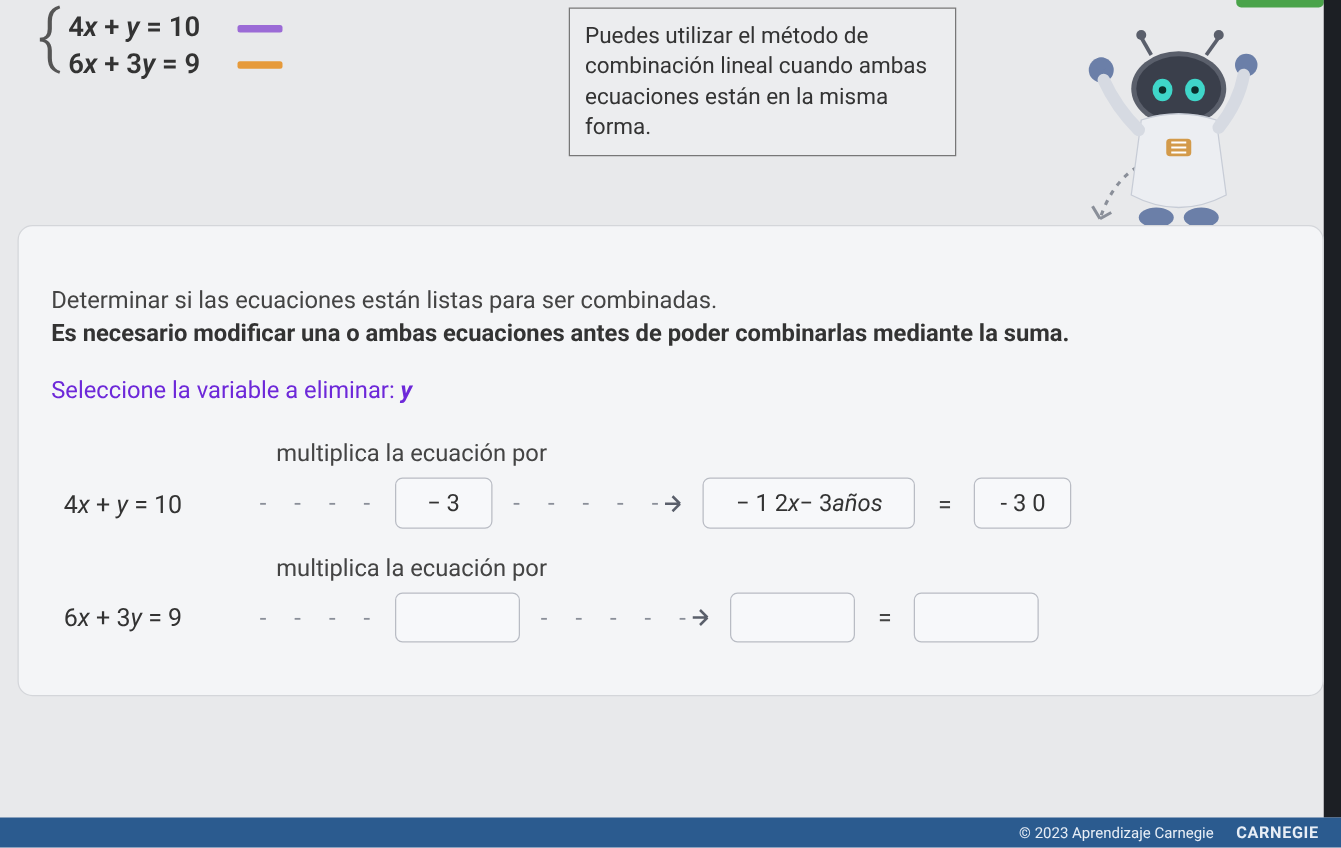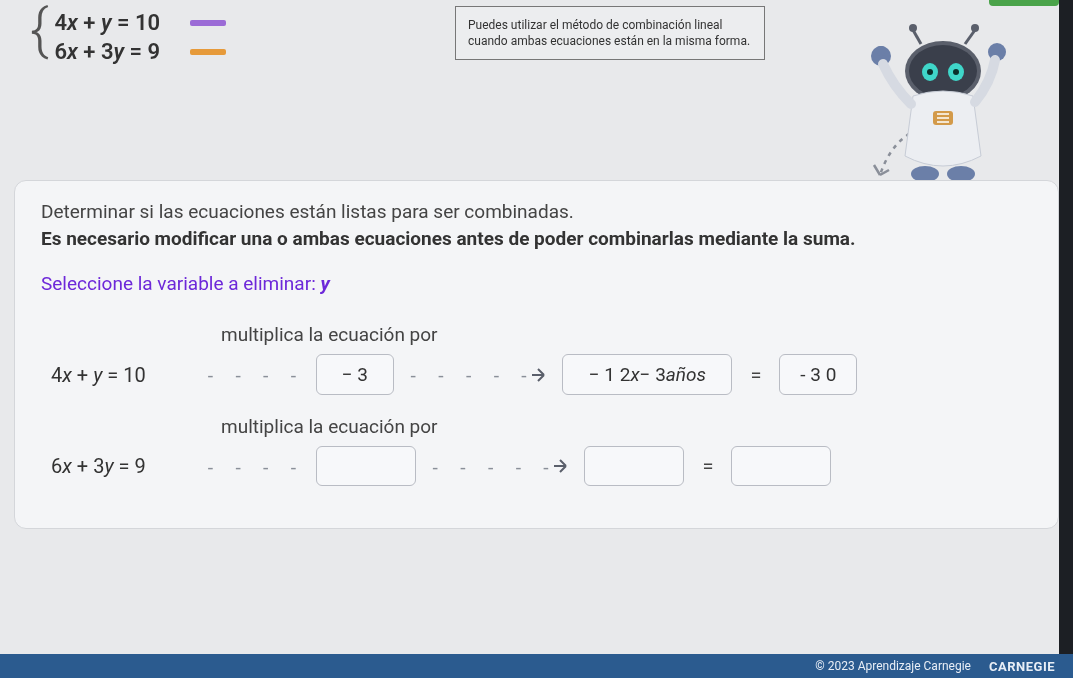--- a/index.html
+++ b/index.html
@@ -49,21 +49,21 @@
   .swatch.purple { background: #9b6bd6; }
   .swatch.orange { background: #e69a3a; }
   .hint-box {
     position: absolute;
     left: 455px;
     top: 6px;
     width: 310px;
     border: 1px solid #777;
     background: #ecedef;
     padding: 10px 12px;
-    font-size: 12px;
+    font-size: 18px;
     line-height: 1.35;
     color: #333;
   }
   .robot {
     position: absolute;
     right: 60px;
     top: 16px;
     width: 150px;
     height: 170px;
   }
@@ -87,20 +87,21 @@
     font-size: 21px;
     font-weight: 700;
     color: #333;
     margin-bottom: 14px;
   }
   .card .para {
     font-size: 19px;
     color: #444;
     line-height: 1.4;
     margin-bottom: 20px;
+    margin-top: 28px;
   }
   .card .para .bold { font-weight: 700; color: #333; }
   .select-line {
     font-size: 19px;
     color: #6d28d9;
     margin-bottom: 28px;
   }
   .select-line .var { font-weight: 700; font-style: italic; }
   .work-block {
     padding-left: 10px;

